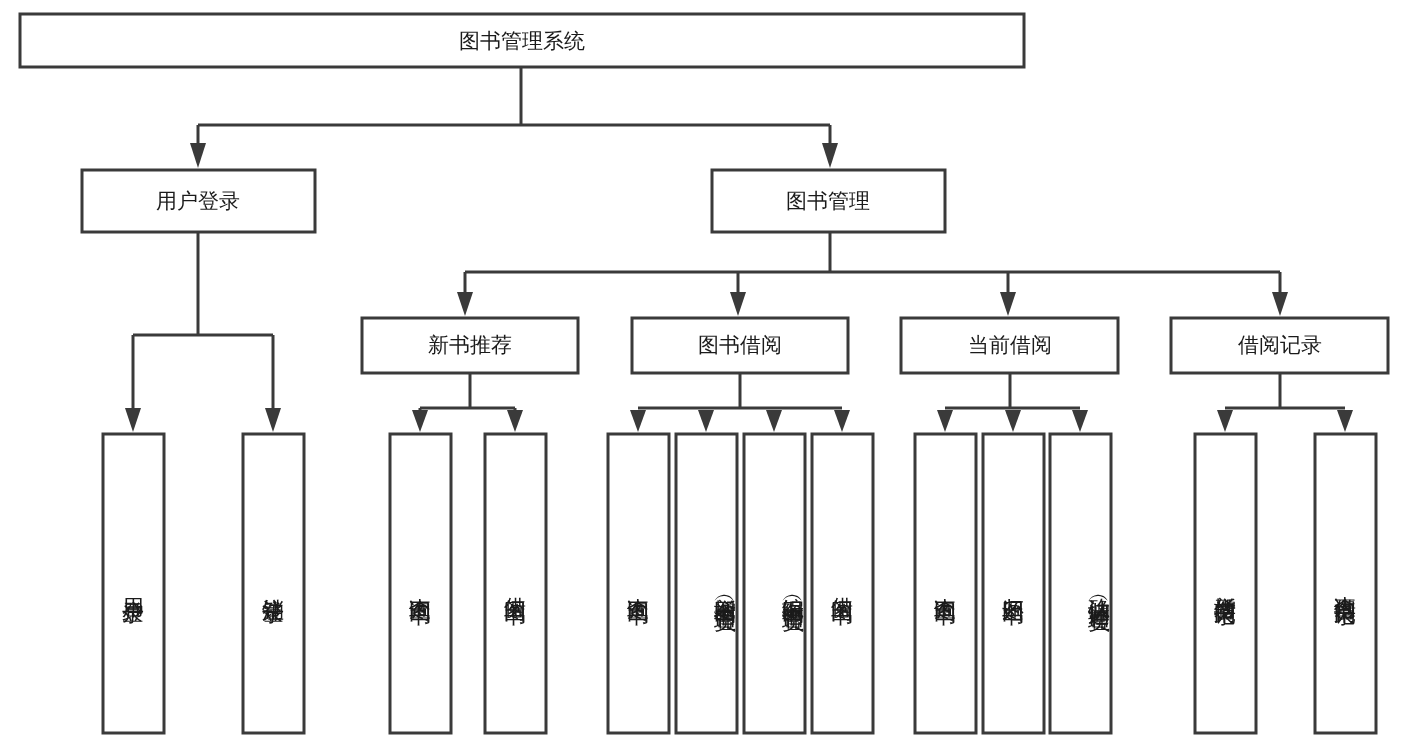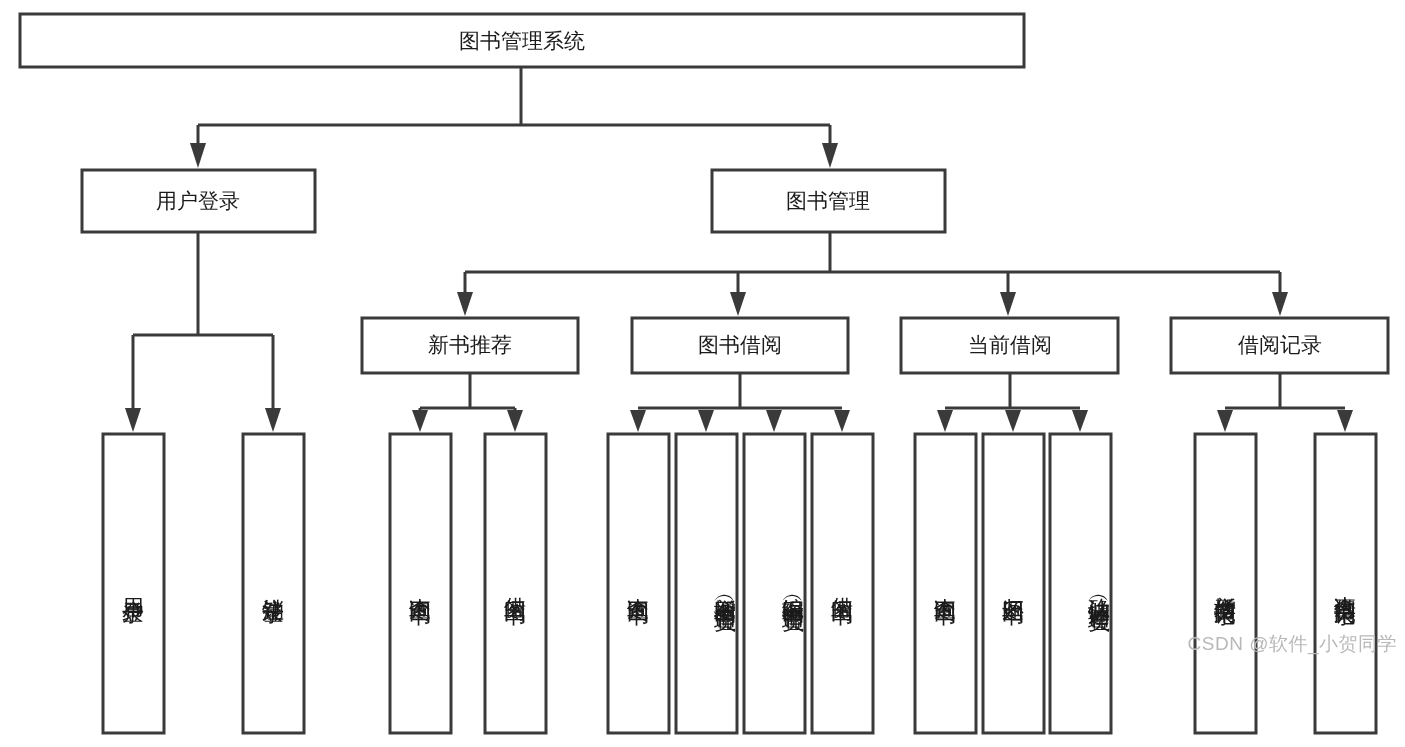--- a/index.html
+++ b/index.html
@@ -173,14 +173,13 @@
   <div class="vert-label" style="left:608px;top:434px;width:61px;height:299px;">查询图书</div>
   <div class="vert-label" style="left:676px;top:434px;width:61px;height:299px;align-items:flex-start;padding-top:10px;box-sizing:border-box;">新增图书（管理员）</div>
   <div class="vert-label" style="left:744px;top:434px;width:61px;height:299px;align-items:flex-start;padding-top:10px;box-sizing:border-box;">编辑图书（管理员）</div>
   <div class="vert-label" style="left:812px;top:434px;width:61px;height:299px;">借阅图书</div>
   <div class="vert-label" style="left:915px;top:434px;width:61px;height:299px;">查询图书</div>
   <div class="vert-label" style="left:983px;top:434px;width:61px;height:299px;">归还图书</div>
   <div class="vert-label" style="left:1050px;top:434px;width:61px;height:299px;align-items:flex-start;padding-top:10px;box-sizing:border-box;">确认归还（管理员）</div>
   <div class="vert-label" style="left:1195px;top:434px;width:61px;height:299px;">新增借阅记录</div>
   <div class="vert-label" style="left:1315px;top:434px;width:61px;height:299px;">查询借阅记录</div>
 
-  <div id="watermark">CSDN @软件_小贺同学</div>
 </div>
 
 </body></html>

